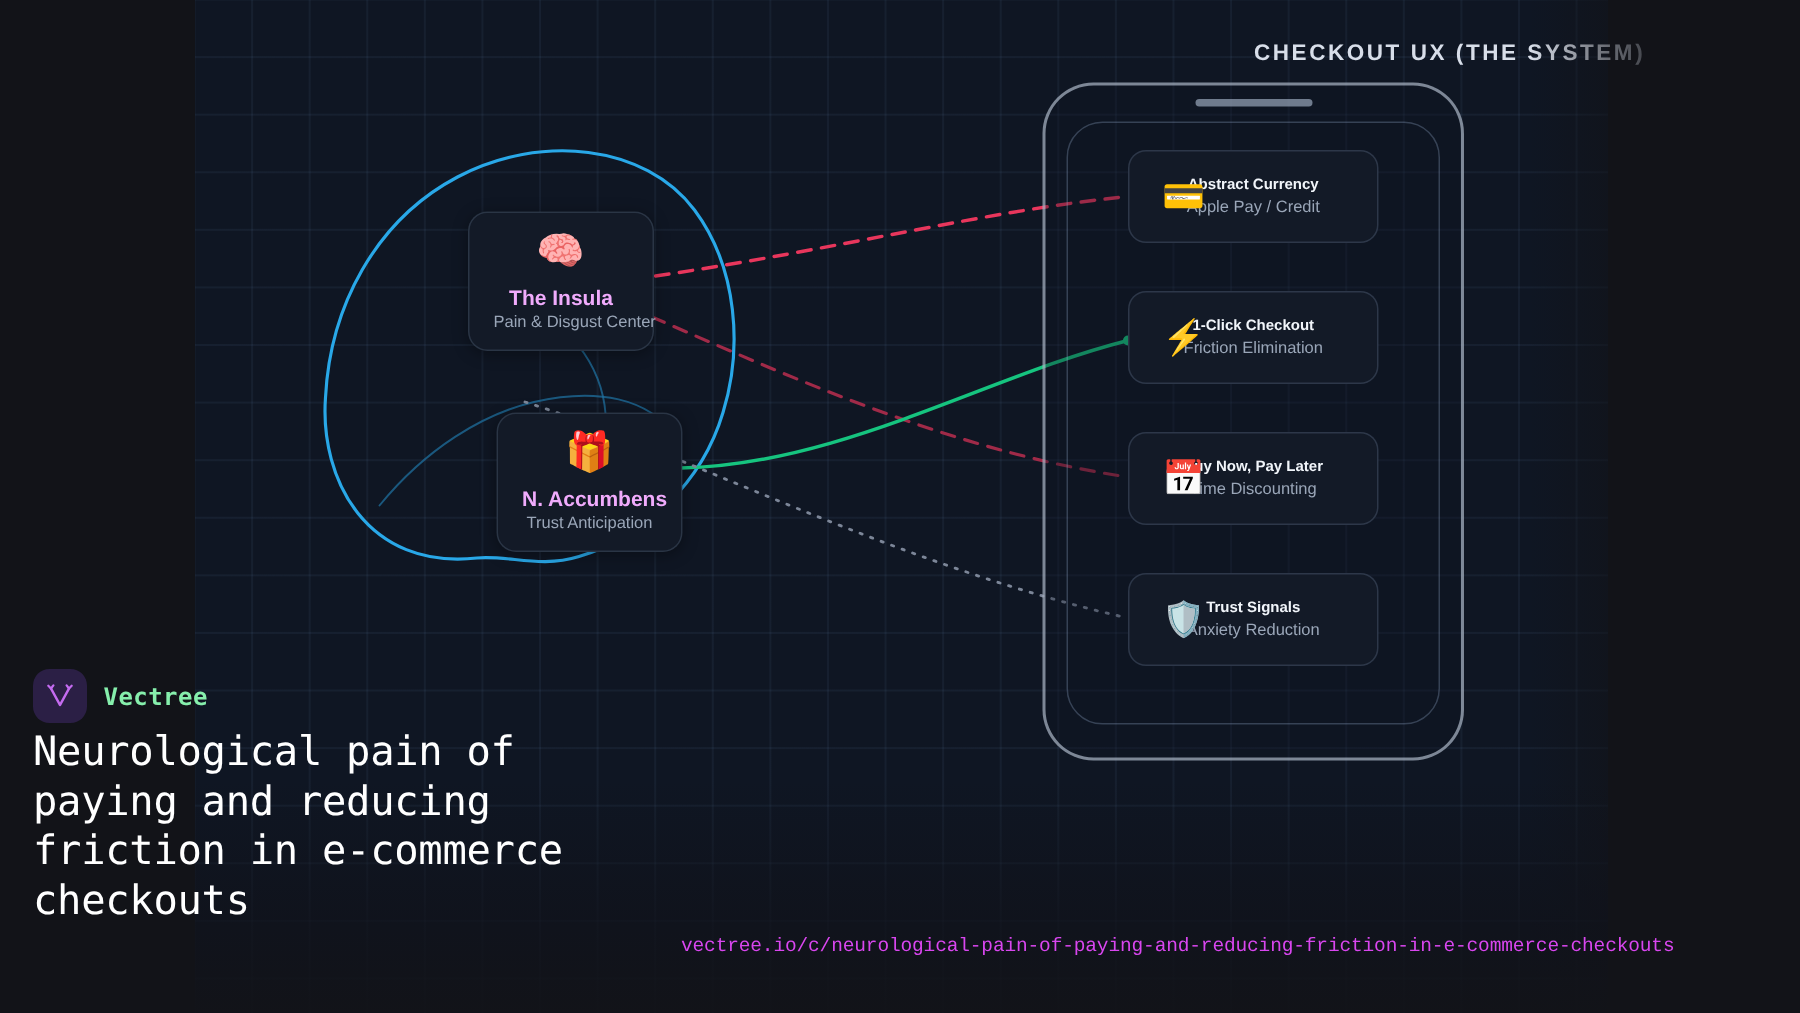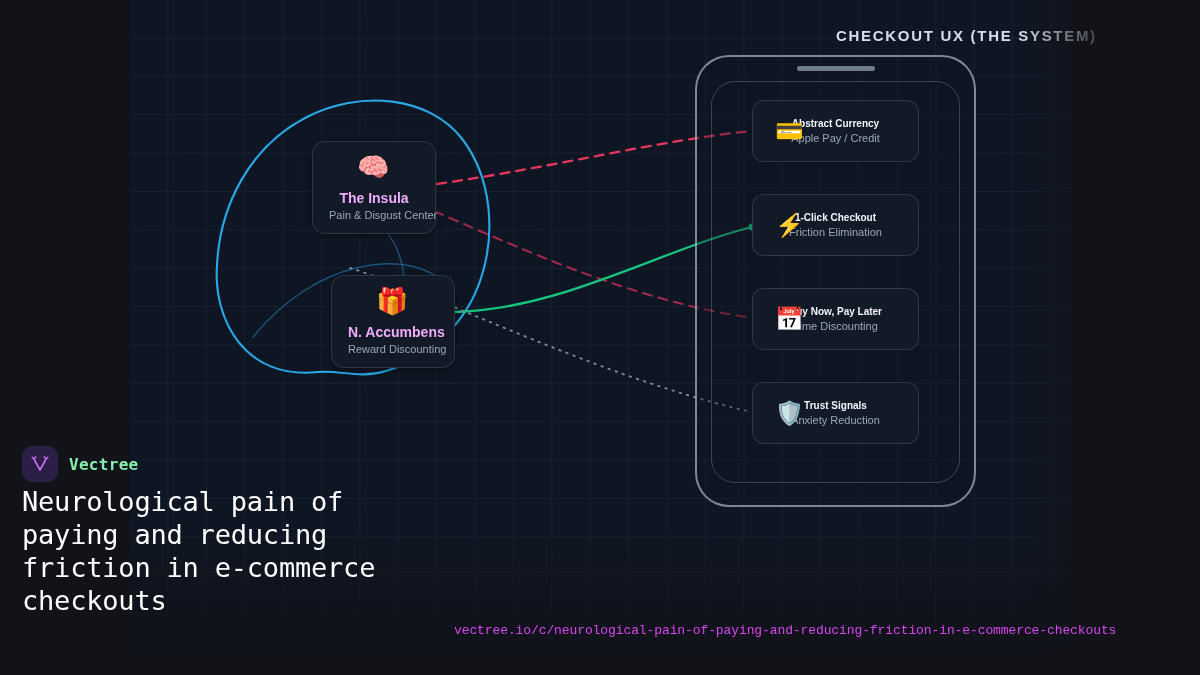--- a/index.html
+++ b/index.html
@@ -199,21 +199,21 @@
   <div class="section-header" id="header-system">CHECKOUT UX (THE SYSTEM)</div>
 
   <div class="brain-node" id="node-insula">
     <span class="emoji">🧠</span>
     <div class="n-title">The Insula</div>
     <div class="n-sub">Pain &amp; Disgust Center</div>
   </div>
   <div class="brain-node" id="node-accumbens">
     <span class="emoji">🎁</span>
     <div class="n-title">N. Accumbens</div>
-    <div class="n-sub">Reward Discounting</div>
+    <div class="n-sub">Trust Anticipation</div>
   </div>
 
   <div id="phone-frame">
     <div id="phone-speaker"></div>
     <div id="phone-screen"></div>
   </div>
 
   <div class="ux-card" id="card-0">
     <span class="emoji">💳</span>
     <div class="card-text">

